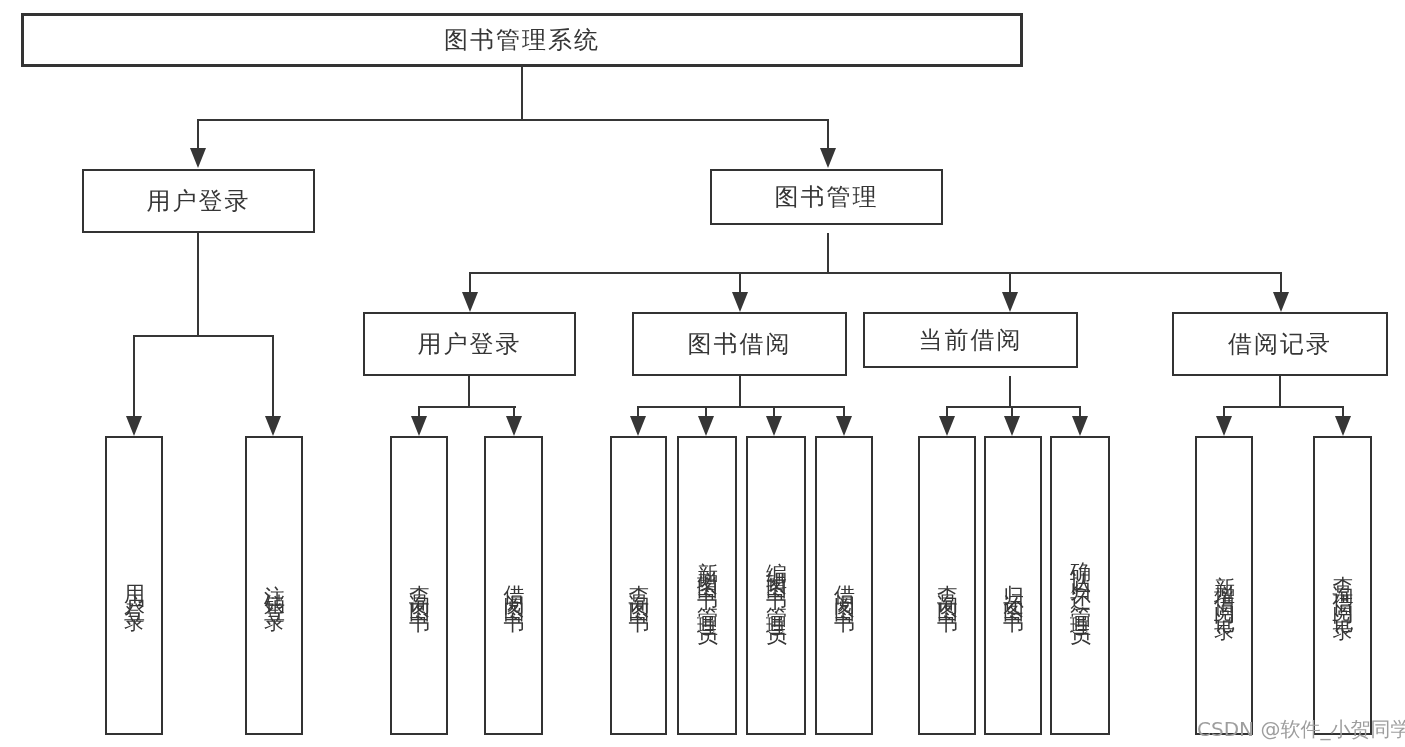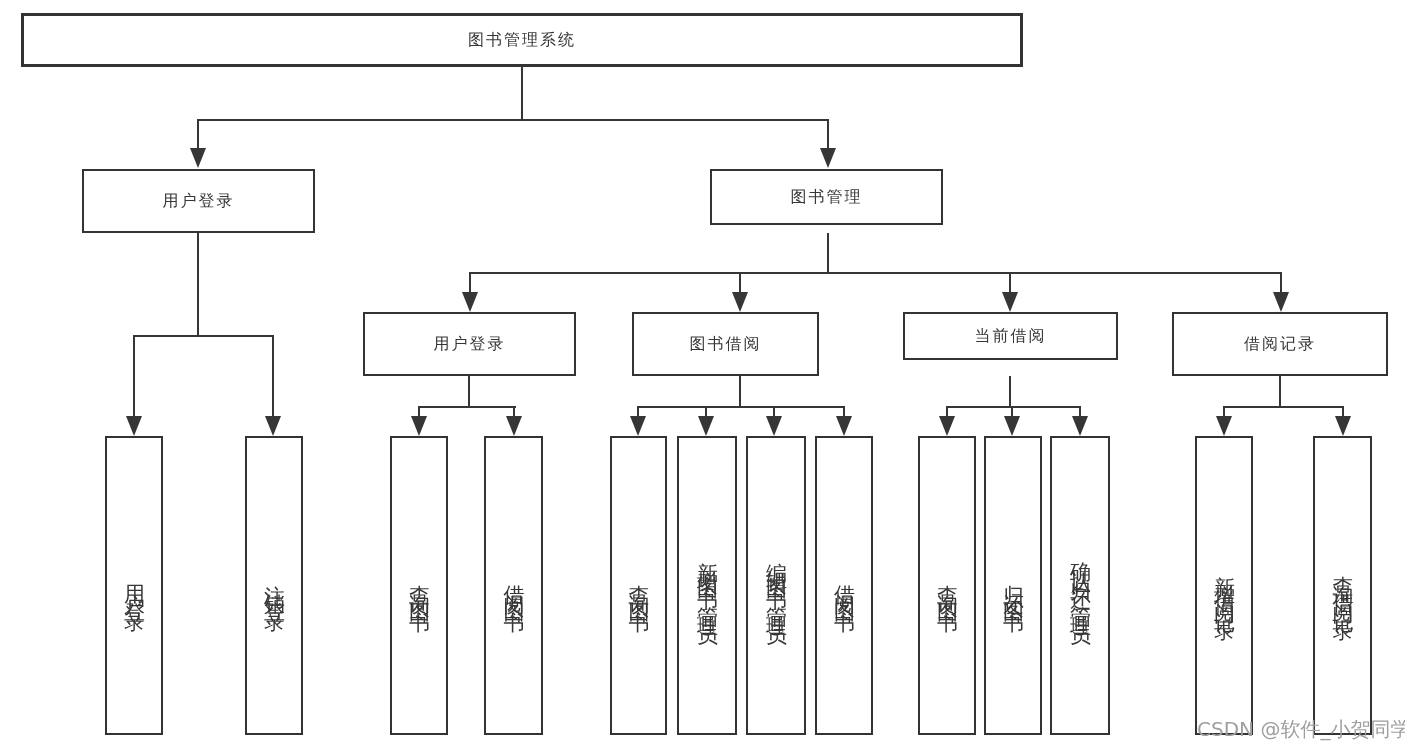--- a/index.html
+++ b/index.html
@@ -15,21 +15,21 @@
     position: absolute;
     box-sizing: border-box;
     border: 2px solid #333333;
     background: #ffffff;
     display: flex;
     align-items: center;
     justify-content: center;
     color: #363636;
   }
   .node.h {
-    font-size: 16px;
+    font-size: 24px;
     letter-spacing: 2px;
   }
   .node.root { border-width: 3px; }
   .node.v {
     writing-mode: vertical-rl;
     text-orientation: mixed;
     font-size: 21px;
     letter-spacing: 9px;
     line-height: 1;
   }
@@ -85,22 +85,22 @@
   <div class="line" style="left:469px;top:272px;width:2px;height:22px"></div>
   <div class="head" style="left:462px;top:292px"></div>
   <div class="line" style="left:739px;top:272px;width:2px;height:22px"></div>
   <div class="head" style="left:732px;top:292px"></div>
   <div class="line" style="left:1009px;top:272px;width:2px;height:22px"></div>
   <div class="head" style="left:1002px;top:292px"></div>
   <div class="line" style="left:1280px;top:272px;width:2px;height:22px"></div>
   <div class="head" style="left:1273px;top:292px"></div>
 
   <div class="node h" style="left:363px;top:312px;width:213px;height:64px">用户登录</div>
-  <div class="node h" style="left:632px;top:312px;width:187px;height:64px">图书借阅</div>
-  <div class="node h" style="left:903px;top:312px;width:215px;height:48px">当前借阅</div>
+  <div class="node h" style="left:632px;top:312px;width:215px;height:64px">图书借阅</div>
+  <div class="node h" style="left:863px;top:312px;width:215px;height:56px">当前借阅</div>
   <div class="node h" style="left:1172px;top:312px;width:216px;height:64px">借阅记录</div>
 
   <div class="line" style="left:468px;top:376px;width:2px;height:32px"></div>
   <div class="line" style="left:418px;top:406px;width:98px;height:2px"></div>
   <div class="line" style="left:418px;top:406px;width:2px;height:12px"></div>
   <div class="head" style="left:411px;top:416px"></div>
   <div class="line" style="left:513px;top:406px;width:2px;height:12px"></div>
   <div class="head" style="left:506px;top:416px"></div>
 
   <div class="line" style="left:739px;top:376px;width:2px;height:32px"></div>

